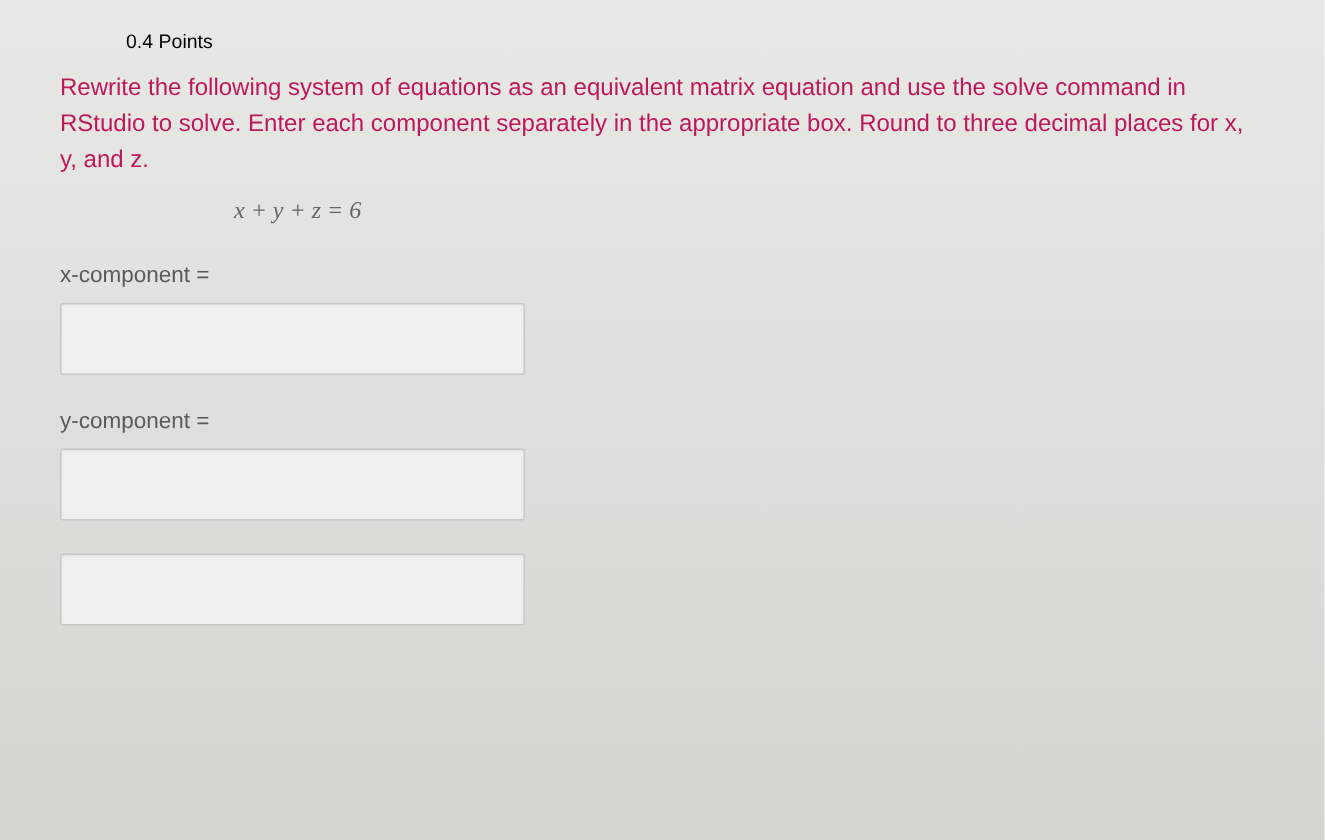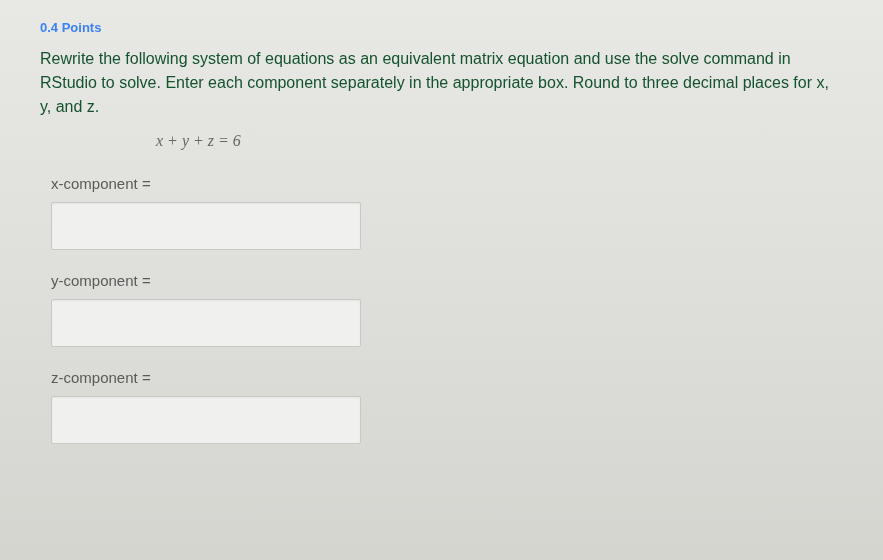--- a/index.html
+++ b/index.html
@@ -11,48 +11,48 @@
       width: 883px;
       height: 560px;
       background: linear-gradient(to bottom, #e8e8e5 0%, #d5d5d0 100%);
       font-family: Arial, Helvetica, sans-serif;
       color: #4a4a48;
       padding: 20px 40px;
       overflow: hidden;
     }
     .header-fragment {
       font-size: 13px;
-      font-weight: bold;
-      color: #3b82f6;
+      font-weight: normal;
+      color: #000000;
       margin-bottom: 12px;
       filter: blur(0.4px);
+      margin-left: 44px;
     }
     .instructions {
       font-size: 16px;
       line-height: 1.5;
-      color: #14532d;
+      color: #be185d;
       margin-bottom: 8px;
       filter: blur(0.4px);
       font-weight: 500;
     }
     .equations {
       margin: 10px 0 20px 100px;
       font-family: 'Times New Roman', serif;
       font-size: 16px;
       color: #666664;
       font-style: italic;
       line-height: 1.5;
       filter: blur(0.4px);
     }
     .eq-line {
       white-space: pre;
     }
     .component-group {
       margin-top: 22px;
-      margin-left: 11px;
     }
     .component-label {
       font-size: 15px;
       color: #5a5a58;
       margin-bottom: 10px;
       filter: blur(0.4px);
     }
     .input-box {
       width: 310px;
       height: 48px;
@@ -81,15 +81,14 @@
   <div class="component-label">x-component =</div>
   <input type="text" class="input-box" value="" style="">
 </div>
 
 <div class="component-group">
   <div class="component-label">y-component =</div>
   <input type="text" class="input-box" value="" style="">
 </div>
 
 <div class="component-group">
-  <div class="component-label">z-component =</div>
   <input type="text" class="input-box" value="" style="">
 </div>
 
 </body></html>

